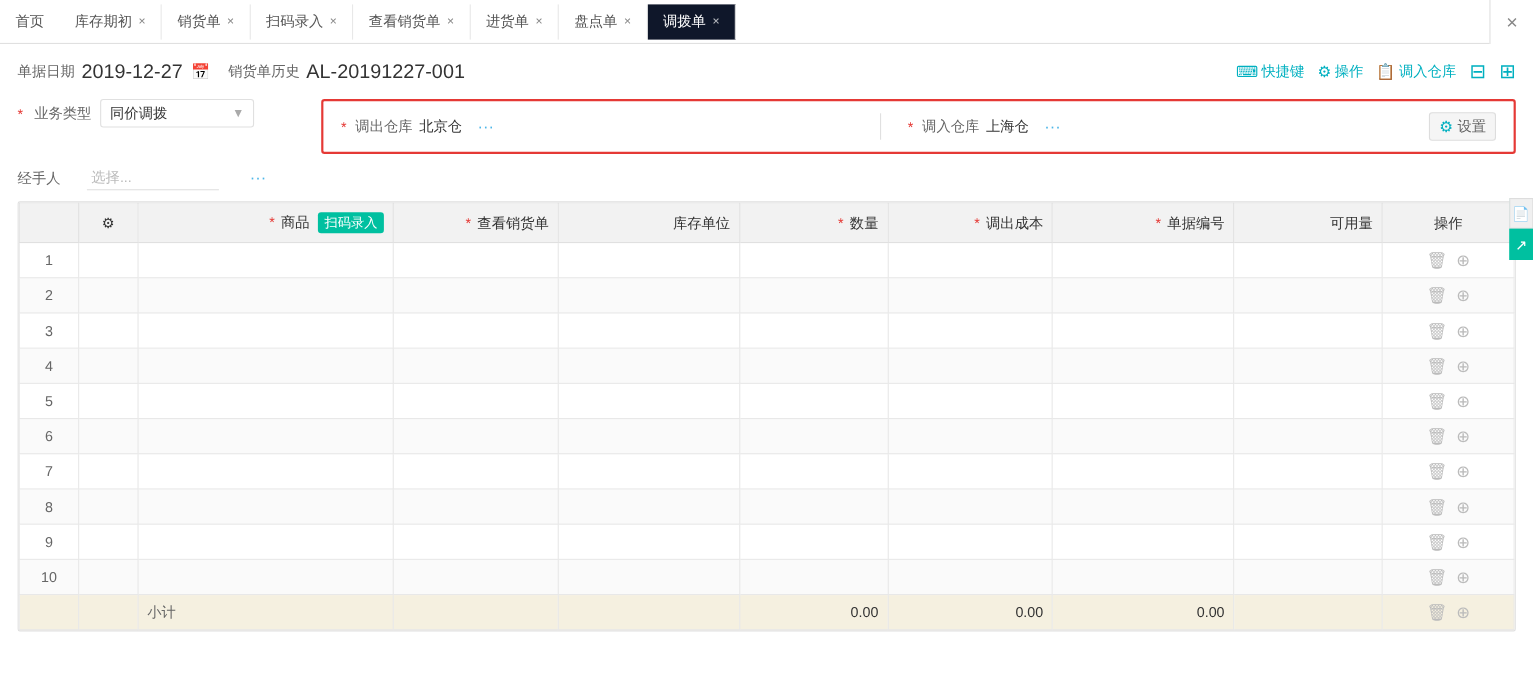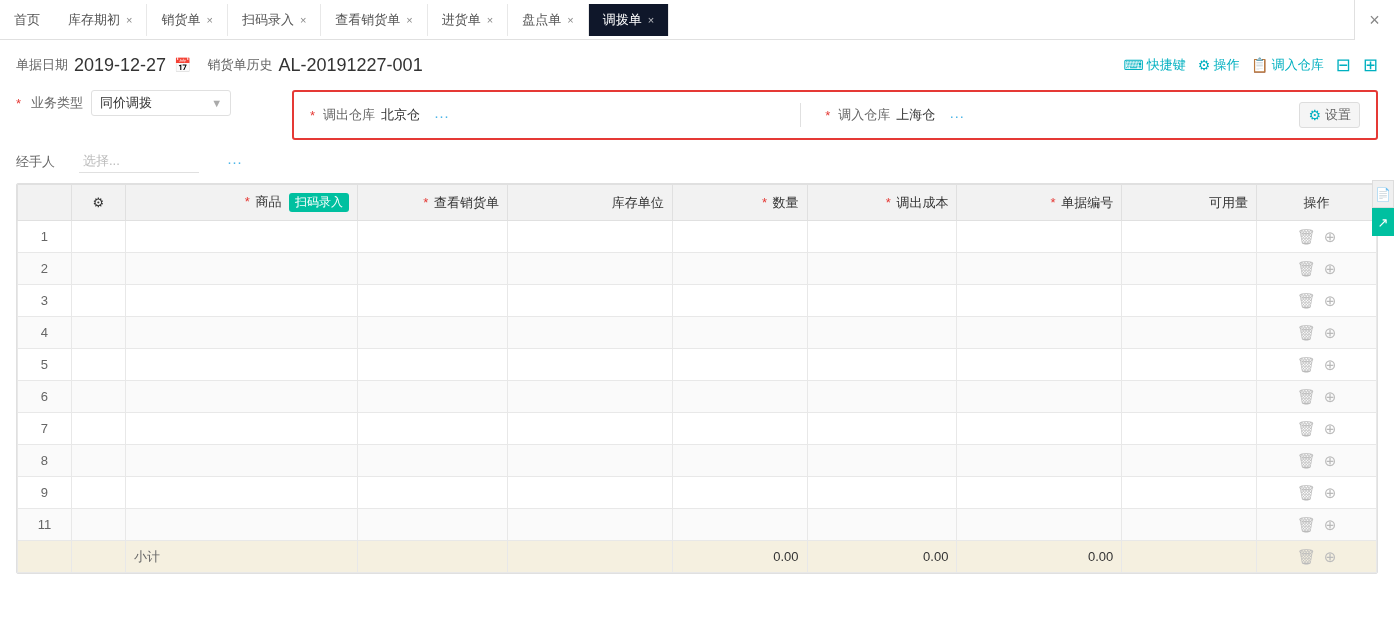--- a/index.html
+++ b/index.html
@@ -467,21 +467,21 @@
       <td></td>
       <td></td>
       <td class="center">
         <div class="op-cell">
           <span class="op-icon">🗑</span>
           <span class="op-icon">⊕</span>
         </div>
       </td>
             </tr>
             <tr>
-      <td class="row-num center">11</td>
+      <td class="row-num center">10</td>
       <td></td>
       <td></td>
       <td></td>
       <td></td>
       <td></td>
       <td></td>
       <td></td>
       <td></td>
       <td class="center">
         <div class="op-cell">

